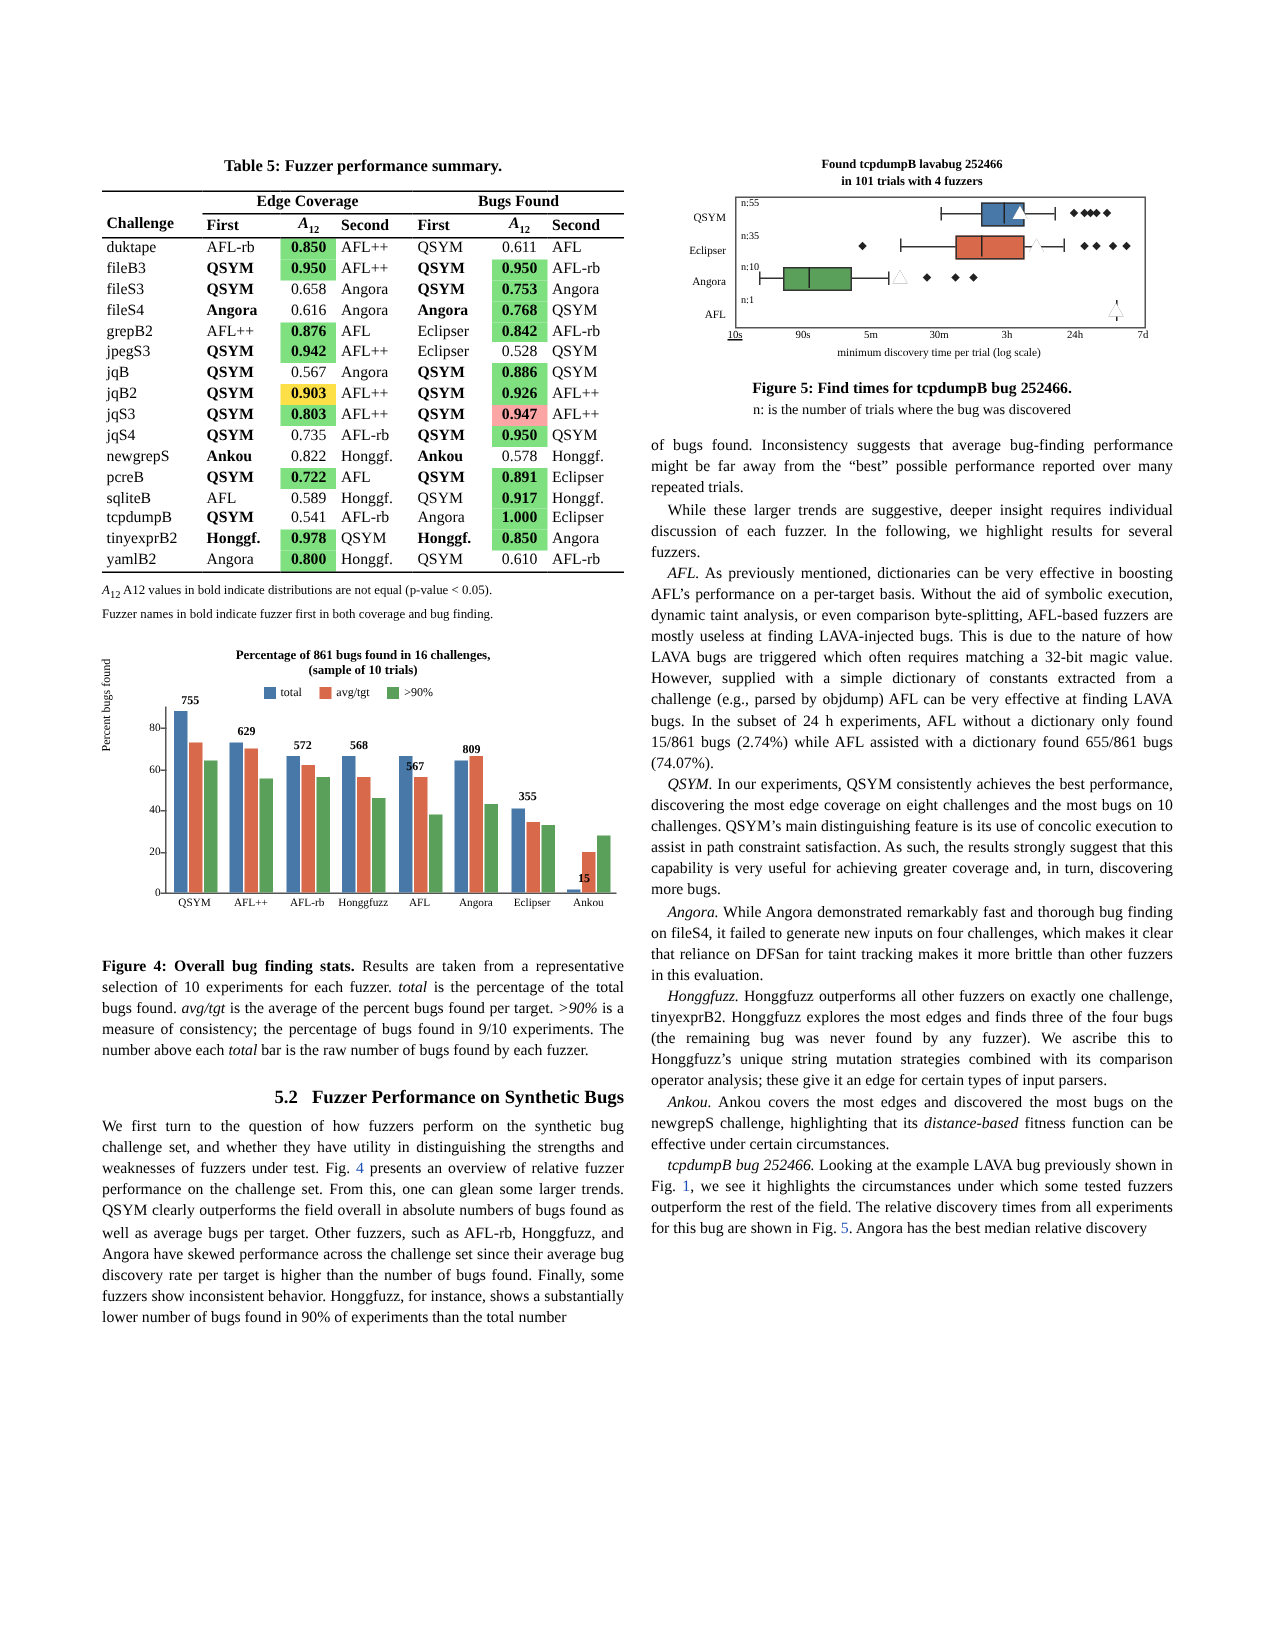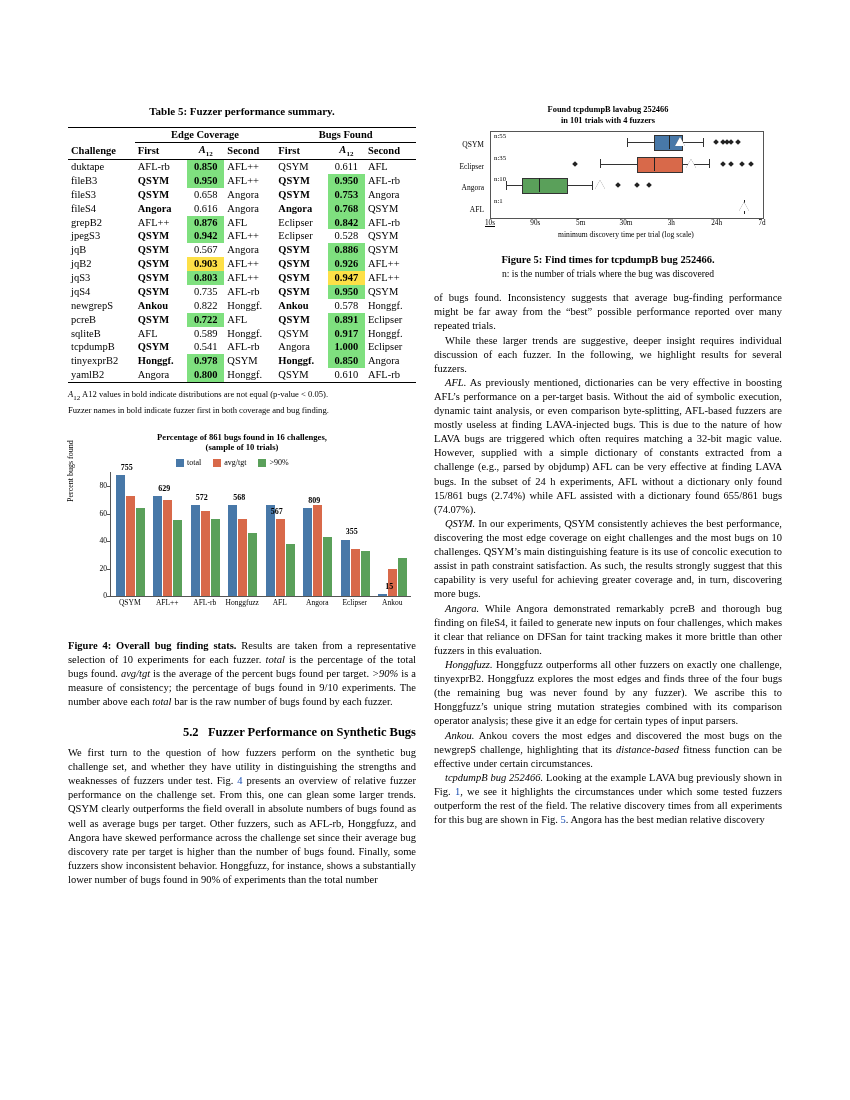--- a/index.html
+++ b/index.html
@@ -174,21 +174,21 @@
             <td class="l" style="font-weight: bold;">QSYM</td>
             <td class="c" style="background: rgb(127, 224, 127); font-weight: bold;">0.926</td>
             <td class="l">AFL++</td>
           </tr>
           <tr>
             <td class="l">jqS3</td>
             <td class="l" style="font-weight: bold;">QSYM</td>
             <td class="c" style="background: rgb(127, 224, 127); font-weight: bold;">0.803</td>
             <td class="l">AFL++</td>
             <td class="l" style="font-weight: bold;">QSYM</td>
-            <td class="c" style="background: #fde047; font-weight: bold;">0.947</td>
+            <td class="c" style="background: #fca5a5; font-weight: bold;">0.947</td>
             <td class="l">AFL++</td>
           </tr>
           <tr>
             <td class="l">jqS4</td>
             <td class="l" style="font-weight: bold;">QSYM</td>
             <td class="c">0.735</td>
             <td class="l">AFL-rb</td>
             <td class="l" style="font-weight: bold;">QSYM</td>
             <td class="c" style="background: rgb(127, 224, 127); font-weight: bold;">0.950</td>
             <td class="l">QSYM</td>
@@ -427,21 +427,21 @@
     </div>
     <div class="small-c">n: is the number of trials where the bug was discovered</div>
 
     <p class="body" style="margin-top:12px">of bugs found. Inconsistency suggests that average bug-finding performance might be far away from the “best” possible performance reported over many repeated trials.</p>
     <p class="body ind">While these larger trends are suggestive, deeper insight requires individual discussion of each fuzzer. In the following, we highlight results for several fuzzers.</p>
 
     <p class="body ind"><i>AFL.</i><span> As previously mentioned, dictionaries can be very effective in boosting AFL’s performance on a per-target basis. Without the aid of symbolic execution, dynamic taint analysis, or even comparison byte-splitting, AFL-based fuzzers are mostly useless at finding LAVA-injected bugs. This is due to the nature of how LAVA bugs are triggered which often requires matching a 32-bit magic value. However, supplied with a simple dictionary of constants extracted from a challenge (e.g., parsed by objdump) AFL can be very effective at finding LAVA bugs. In the subset of 24 h experiments, AFL without a dictionary only found 15/861 bugs (2.74%) while AFL assisted with a dictionary found 655/861 bugs (74.07%).</span></p>
 
     <p class="body ind"><i>QSYM.</i><span> In our experiments, QSYM consistently achieves the best performance, discovering the most edge coverage on eight challenges and the most bugs on 10 challenges. QSYM’s main distinguishing feature is its use of concolic execution to assist in path constraint satisfaction. As such, the results strongly suggest that this capability is very useful for achieving greater coverage and, in turn, discovering more bugs.</span></p>
 
-    <p class="body ind"><i>Angora.</i><span> While Angora demonstrated remarkably pcreB and thorough bug finding on fileS4, it failed to generate new inputs on four challenges, which makes it clear that reliance on DFSan for taint tracking makes it more brittle than other fuzzers in this evaluation.</span></p>
+    <p class="body ind"><i>Angora.</i><span> While Angora demonstrated remarkably fast and thorough bug finding on fileS4, it failed to generate new inputs on four challenges, which makes it clear that reliance on DFSan for taint tracking makes it more brittle than other fuzzers in this evaluation.</span></p>
 
     <p class="body ind"><i>Honggfuzz.</i><span> Honggfuzz outperforms all other fuzzers on exactly one challenge, tinyexprB2. Honggfuzz explores the most edges and finds three of the four bugs (the remaining bug was never found by any fuzzer). We ascribe this to Honggfuzz’s unique string mutation strategies combined with its comparison operator analysis; these give it an edge for certain types of input parsers.</span></p>
 
     <p class="body ind"><i>Ankou.</i><span> Ankou covers the most edges and discovered the most bugs on the newgrepS challenge, highlighting that its <i>distance-based</i> fitness function can be effective under certain circumstances.</span></p>
 
     <p class="body ind"><i>tcpdumpB bug 252466.</i><span> Looking at the example LAVA bug previously shown in Fig. <span class="ref">1</span>, we see it highlights the circumstances under which some tested fuzzers outperform the rest of the field. The relative discovery times from all experiments for this bug are shown in Fig. <span class="ref">5</span>. Angora has the best median relative discovery</span></p>
   </div>
 </div>
 
 </body></html>

